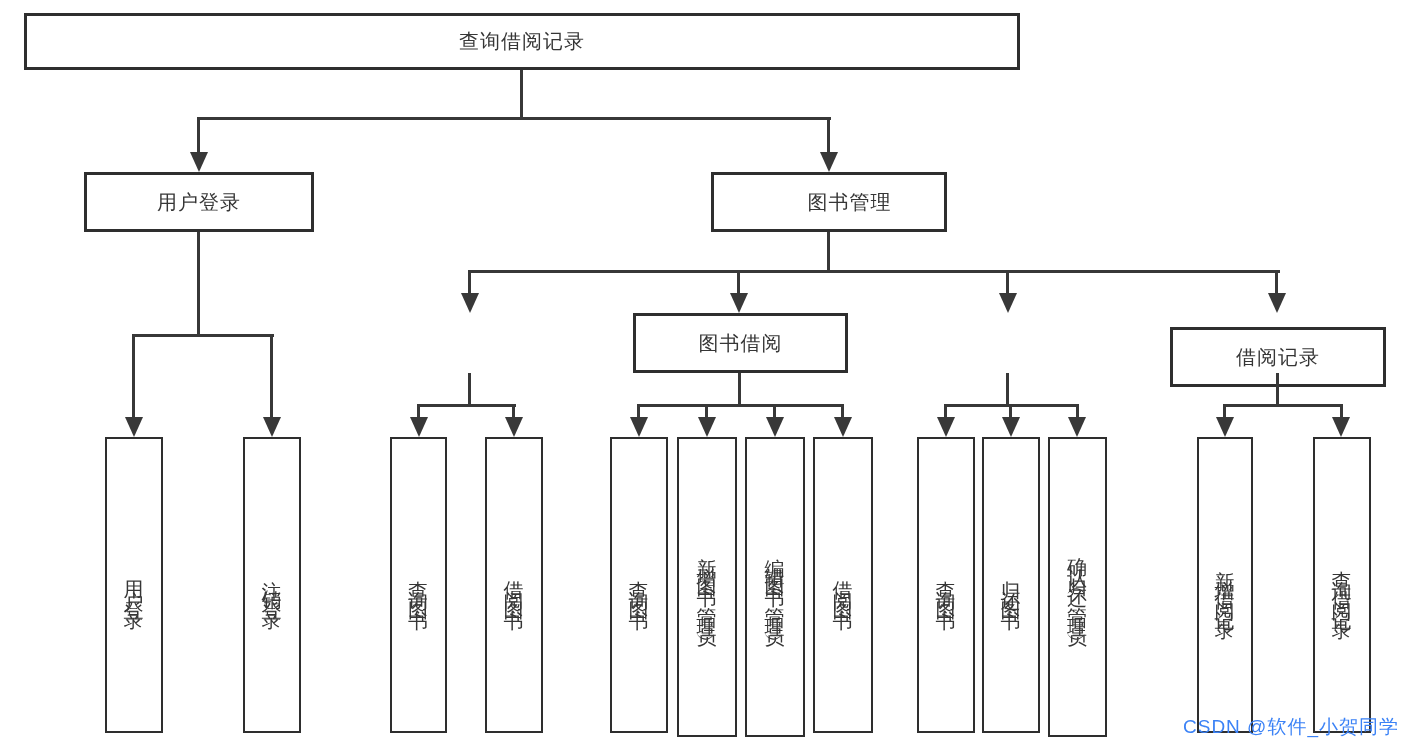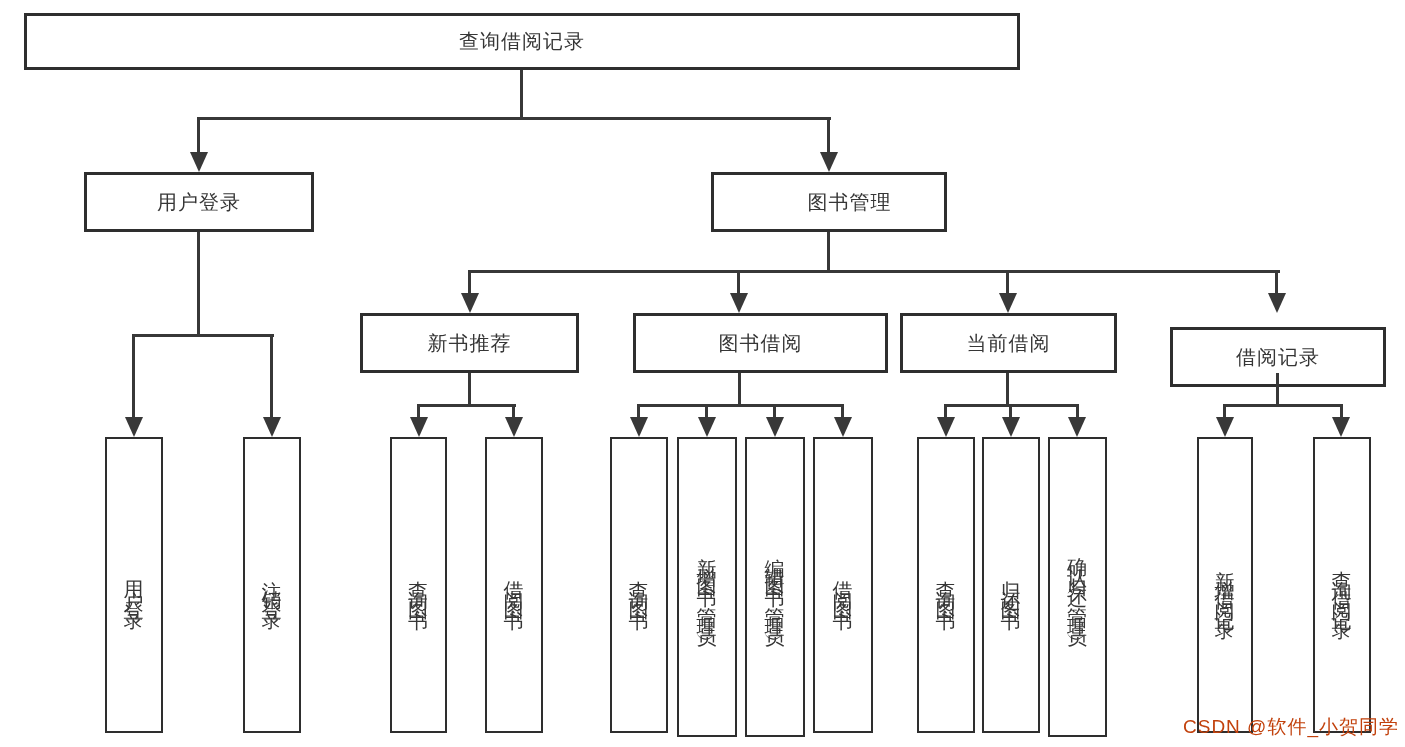--- a/index.html
+++ b/index.html
@@ -25,21 +25,21 @@
   }
   
   .v{position:absolute;width:3px;background:#383838;}
   .h{position:absolute;height:3px;background:#383838;}
   .a{
     position:absolute;width:0;height:0;
     border-left:9px solid transparent;border-right:9px solid transparent;
     border-top:20px solid #383838;
   }
   .wm{
-    position:absolute;left:1183px;top:714px;font-size:19px;color:#c2410c;
+    position:absolute;left:1183px;top:714px;font-size:19px;color:#3b82f6;
     letter-spacing:1px;z-index:9;white-space:nowrap;
   }
 </style>
 </head>
 <body>
 
 <div class="canvas">
 
   <div class="box" style="left:24px;top:13px;width:996px;height:57px;">
     <span>查询借阅记录</span>
@@ -70,28 +70,22 @@
   <div class="h" style="left:468px;top:270px;width:812px;"></div>
   <div class="v" style="left:468px;top:270px;height:23px;"></div>
   <div class="a" style="left:461px;top:293px;"></div>
   <div class="v" style="left:737px;top:270px;height:23px;"></div>
   <div class="a" style="left:730px;top:293px;"></div>
   <div class="v" style="left:1006px;top:270px;height:23px;"></div>
   <div class="a" style="left:999px;top:293px;"></div>
   <div class="v" style="left:1275px;top:270px;height:23px;"></div>
   <div class="a" style="left:1268px;top:293px;"></div>
 
-  <div class="box" style="left:360px;top:313px;width:219px;height:60px;">
-    <span>新书推荐</span>
-  </div>
-  <div class="box" style="left:633px;top:313px;width:255px;height:60px;">
+  <div class="box" style="left:633px;top:313px;width:215px;height:60px;">
     <span>图书借阅</span>
-  </div>
-  <div class="box" style="left:900px;top:313px;width:217px;height:60px;">
-    <span>当前借阅</span>
   </div>
   <div class="box" style="left:1170px;top:313px;width:216px;height:60px;margin-top:14px;">
     <span>借阅记录</span>
   </div>
 
   <div class="v" style="left:468px;top:373px;height:34px;"></div>
   <div class="h" style="left:417px;top:404px;width:99px;"></div>
   <div class="v" style="left:417px;top:404px;height:13px;"></div>
   <div class="a" style="left:410px;top:417px;"></div>
   <div class="v" style="left:512px;top:404px;height:13px;"></div>

